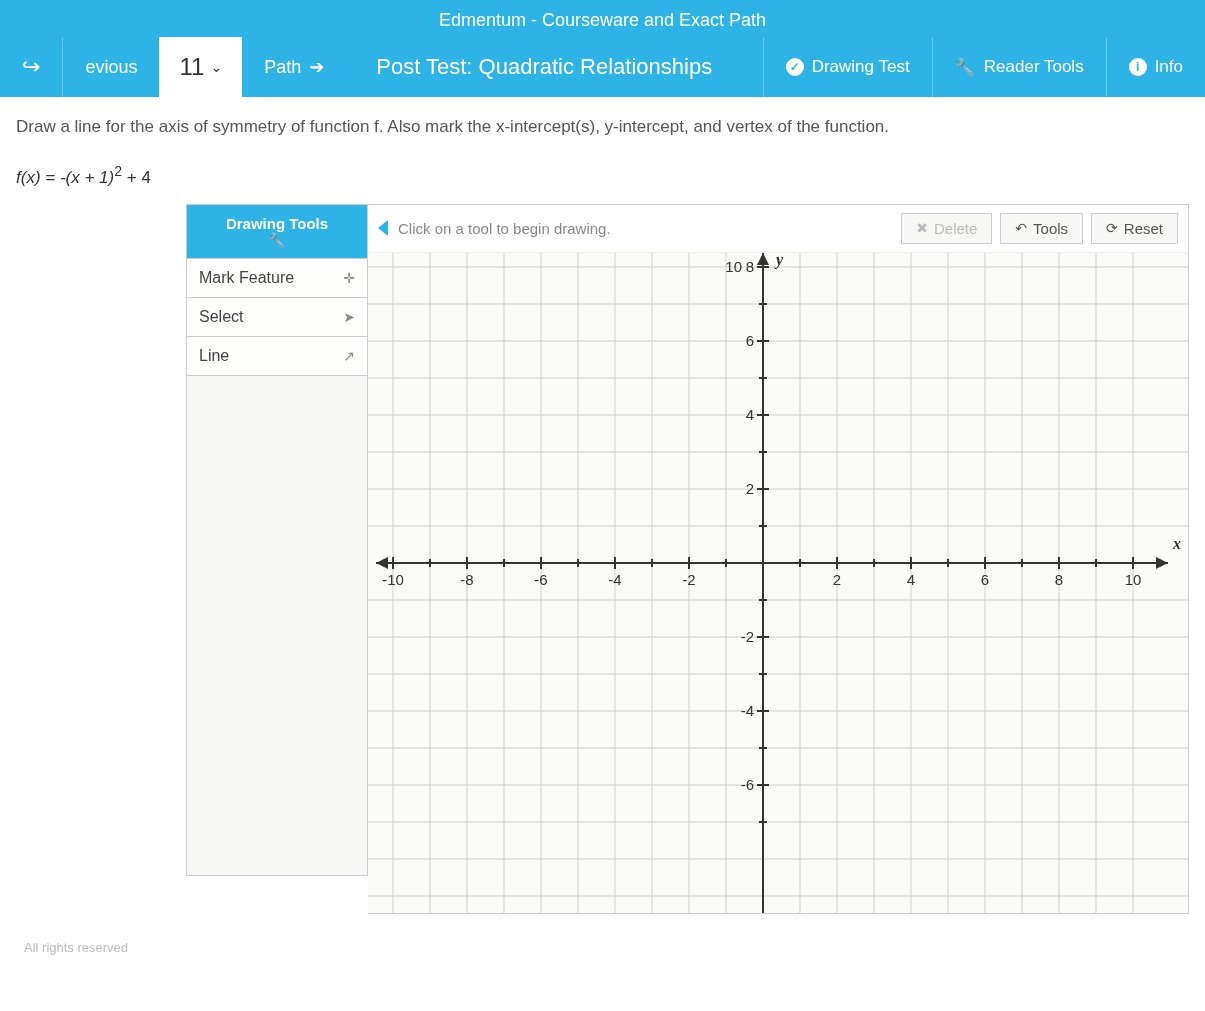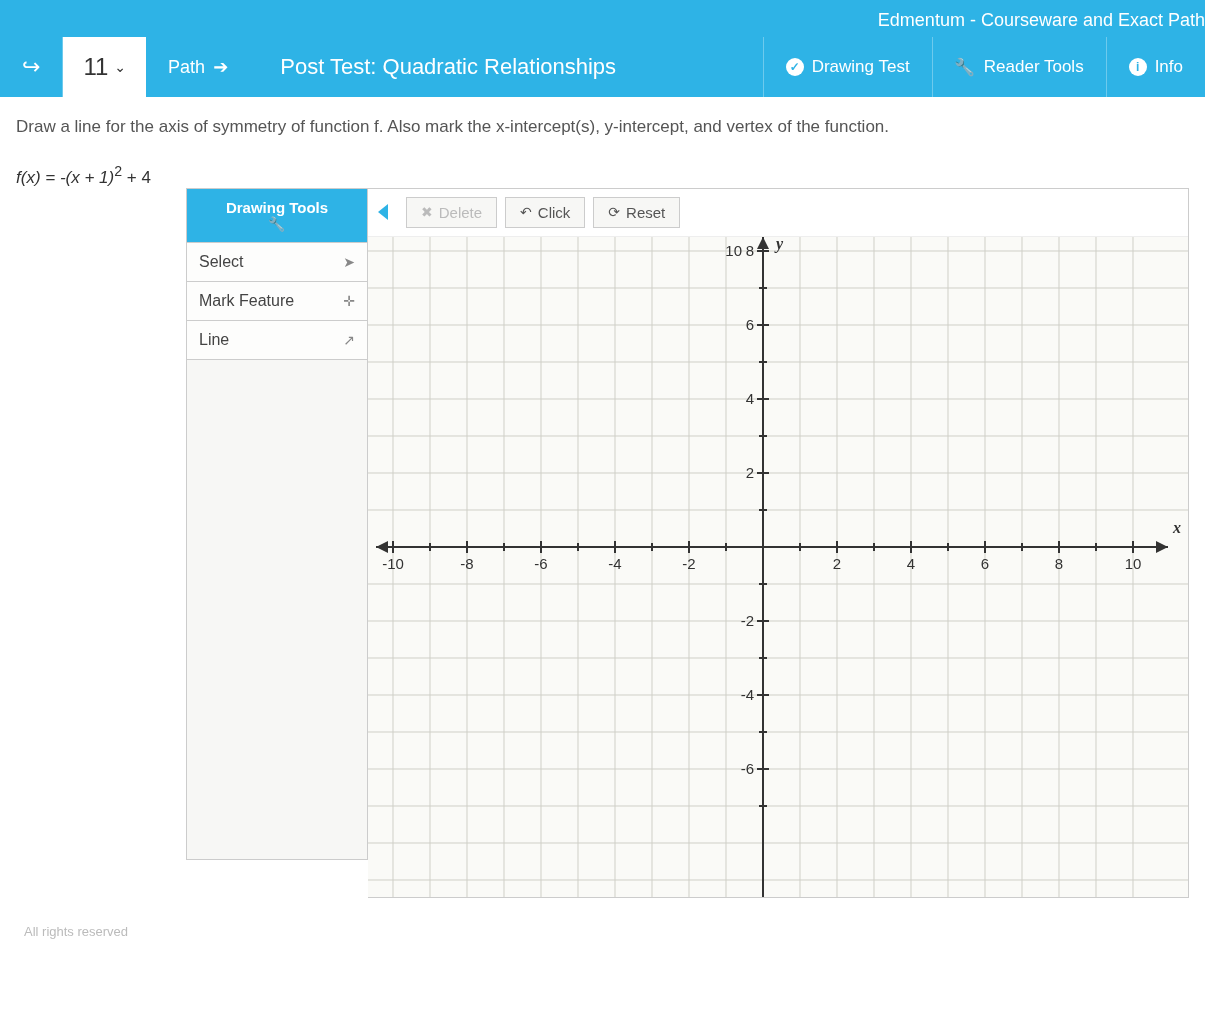--- a/index.html
+++ b/index.html
@@ -1,30 +1,30 @@
 <!DOCTYPE html>
 <html><head>
 <meta charset="utf-8">
 <style>
 * { box-sizing: border-box; margin: 0; padding: 0; }
 body { font-family: Arial, Helvetica, sans-serif; background: #fff; color: #333; width: 1205px; }
-.header-top { background: #2eb3e6; color: #fff; text-align: right; padding: 10px 0 6px 0; font-size: 18px; }
+.header-top { background: #2eb3e6; color: #fff; text-align: center; padding: 10px 0 6px 0; font-size: 18px; }
 .header-nav { background: #2eb3e6; display: flex; align-items: center; height: 60px; color: #fff; }
 .nav-left { display: flex; align-items: center; }
 .nav-btn { padding: 0 22px; height: 60px; display: flex; align-items: center; font-size: 18px; cursor: pointer; }
 .nav-sep { width: 1px; background: rgba(255,255,255,0.3); height: 60px; }
 .question-num { background: #fff; color: #333; padding: 0 20px; height: 60px; display: flex; align-items: center; font-size: 24px; cursor: pointer; text-align: center; }
 .chev { margin-left: 6px; font-size: 14px; }
 .title-area { flex: 1; padding-left: 30px; font-size: 22px; }
 .nav-right { display: flex; align-items: center; }
 .nav-right .nav-btn { font-size: 17px; border-left: 1px solid rgba(255,255,255,0.3); }
 .icon-circ { display:inline-flex; width:18px; height:18px; border-radius:50%; background:#fff; color:#2eb3e6; align-items:center; justify-content:center; font-size:12px; margin-right:8px; font-weight:bold;}
 .content { padding: 20px 16px; }
 .instr { font-size: 17px; color: #555; margin-bottom: 26px; }
-.eqn { font-size: 17px; color: #333; }
+.eqn { font-size: 17px; color: #333; margin-bottom: 16px; }
 .eqn i { font-style: italic; }
 .work { display: flex; align-items: flex-start; padding-left: 170px; }
 .tools { width: 200px; border: 1px solid #ccc; background: #f7f7f5; }
 .tools-head { background: #2eb3e6; color: #fff; padding: 10px 12px; font-size: 15px; font-weight: bold; display:flex; justify-content:space-between; align-items:center;flex-direction:column;}
 .tool-row { border-top: 1px solid #ccc; padding: 10px 12px; font-size: 16px; color: #444; display:flex; justify-content:space-between; align-items:center; cursor:pointer; background:#fdfdfc;}
 .tool-icon { color:#888; font-size:14px;}
 .tools-spacer { height: 500px; border-top:1px solid #ccc; background:#f7f7f5;}
 .canvas-area { flex: 1; border: 1px solid #ccc; border-left:none; }
 .canvas-top { display:flex; align-items:center; padding: 8px 10px; border-bottom:1px solid #eee;}
 .arrow-left { width:0;height:0;border-top:8px solid transparent; border-bottom:8px solid transparent; border-right:10px solid #2eb3e6; margin-right:10px;}
@@ -44,20 +44,23 @@
 <body>
 
 <div class="header-top">
   <span>Edmentum - Courseware and Exact Path</span>
 </div>
 
 <div class="header-nav">
   <div class="nav-left">
     <div class="nav-btn" style="font-size:22px;">↪</div>
     <div class="nav-sep"></div>
+    <div class="nav-btn">
+      <span>evious</span>
+    </div>
     <div class="question-num">
       <span>11</span>
       <span class="chev">⌄</span>
     </div>
     <div class="nav-btn">
       <span>Path</span>
       <span style="margin-left:8px;">➔</span>
     </div>
   </div>
   <div class="title-area">Post Test: Quadratic Relationships</div>
@@ -85,44 +88,45 @@
   </div>
 
   <div class="work">
 
     <div class="tools">
       <div class="tools-head">
         <span>Drawing Tools</span>
         <span class="tool-icon" style="color:#fff;">🔧</span>
       </div>
       <div class="tool-row">
+        <span>Mark Feature</span>
+        <span class="tool-icon">✛</span>
+      </div>
+      <div class="tool-row">
         <span>Select</span>
         <span class="tool-icon">➤</span>
-      </div>
-      <div class="tool-row">
-        <span>Mark Feature</span>
-        <span class="tool-icon">✛</span>
       </div>
       <div class="tool-row">
         <span>Line</span>
         <span class="tool-icon">↗</span>
       </div>
       <div class="tools-spacer"></div>
     </div>
 
     <div class="canvas-area">
       <div class="canvas-top">
         <div class="arrow-left"></div>
+        <div class="hint">Click on a tool to begin drawing.</div>
         <div class="action-btn disabled">
           <span class="act-icon">✖</span>
           <span>Delete</span>
         </div>
         <div class="action-btn">
           <span class="act-icon">↶</span>
-          <span>Click</span>
+          <span>Tools</span>
         </div>
         <div class="action-btn">
           <span class="act-icon">⟳</span>
           <span>Reset</span>
         </div>
       </div>
 
       <div class="graph-wrap">
         <svg class="grid" width="820" height="660">
 

